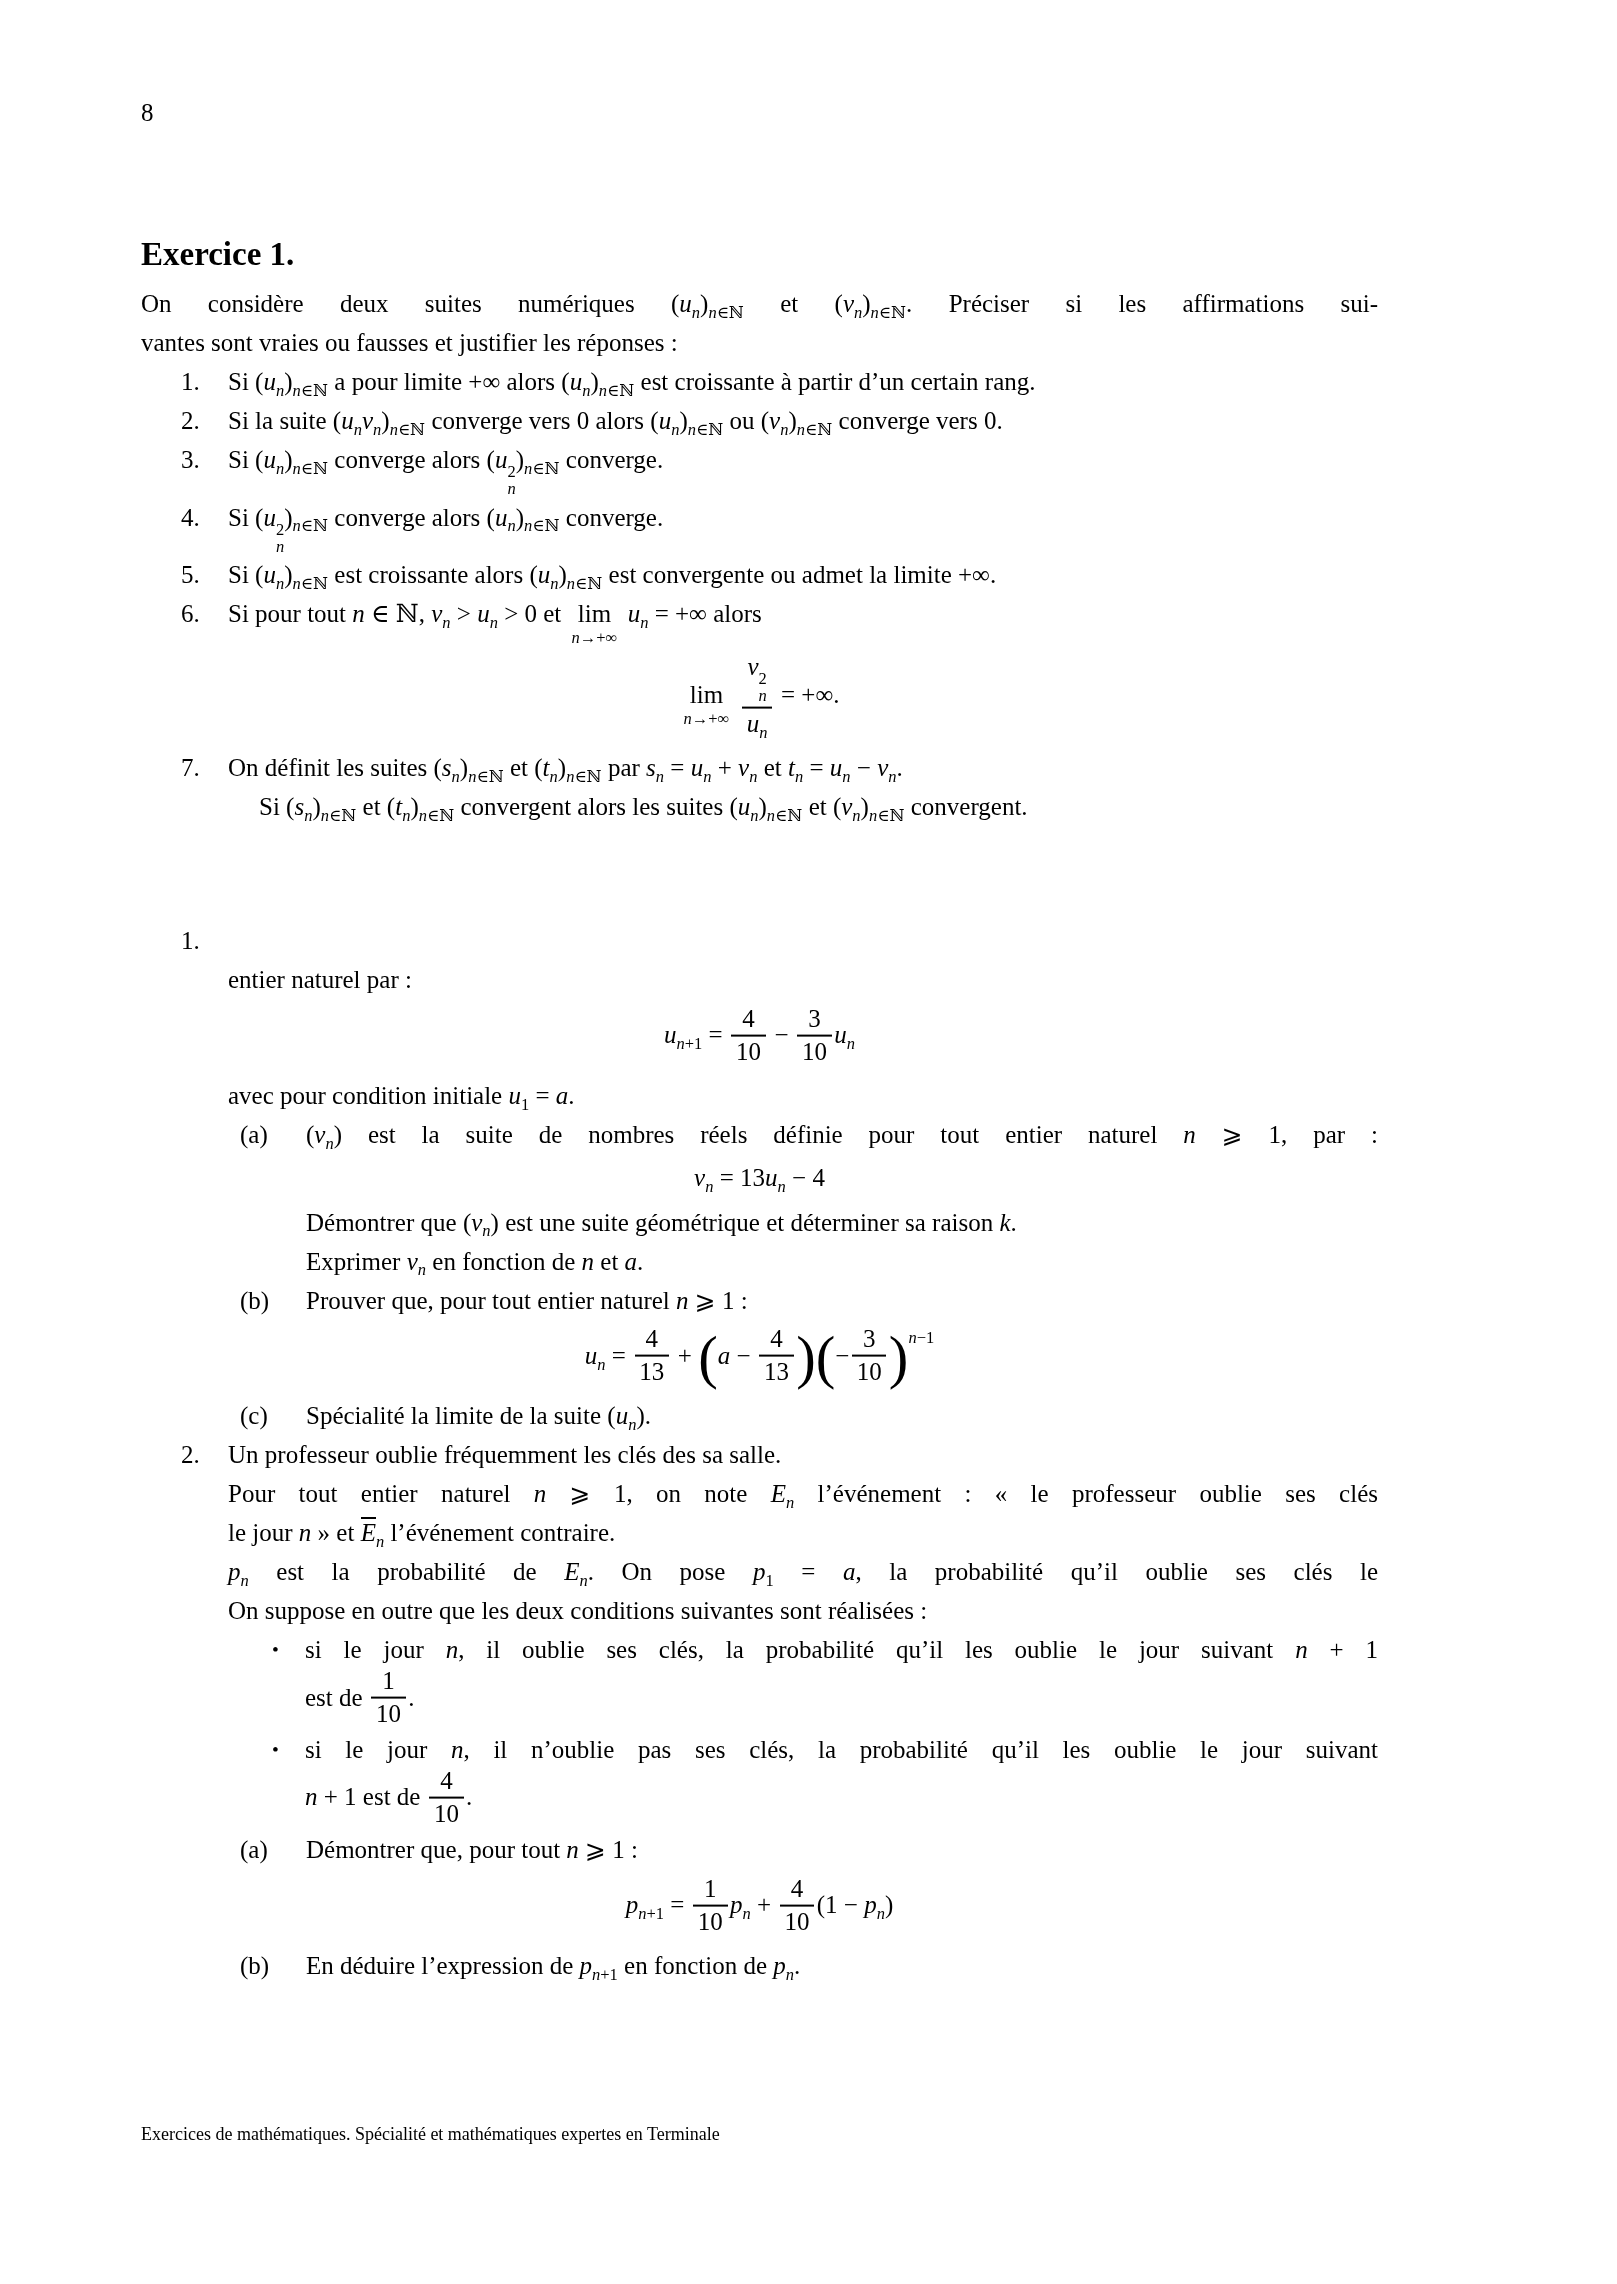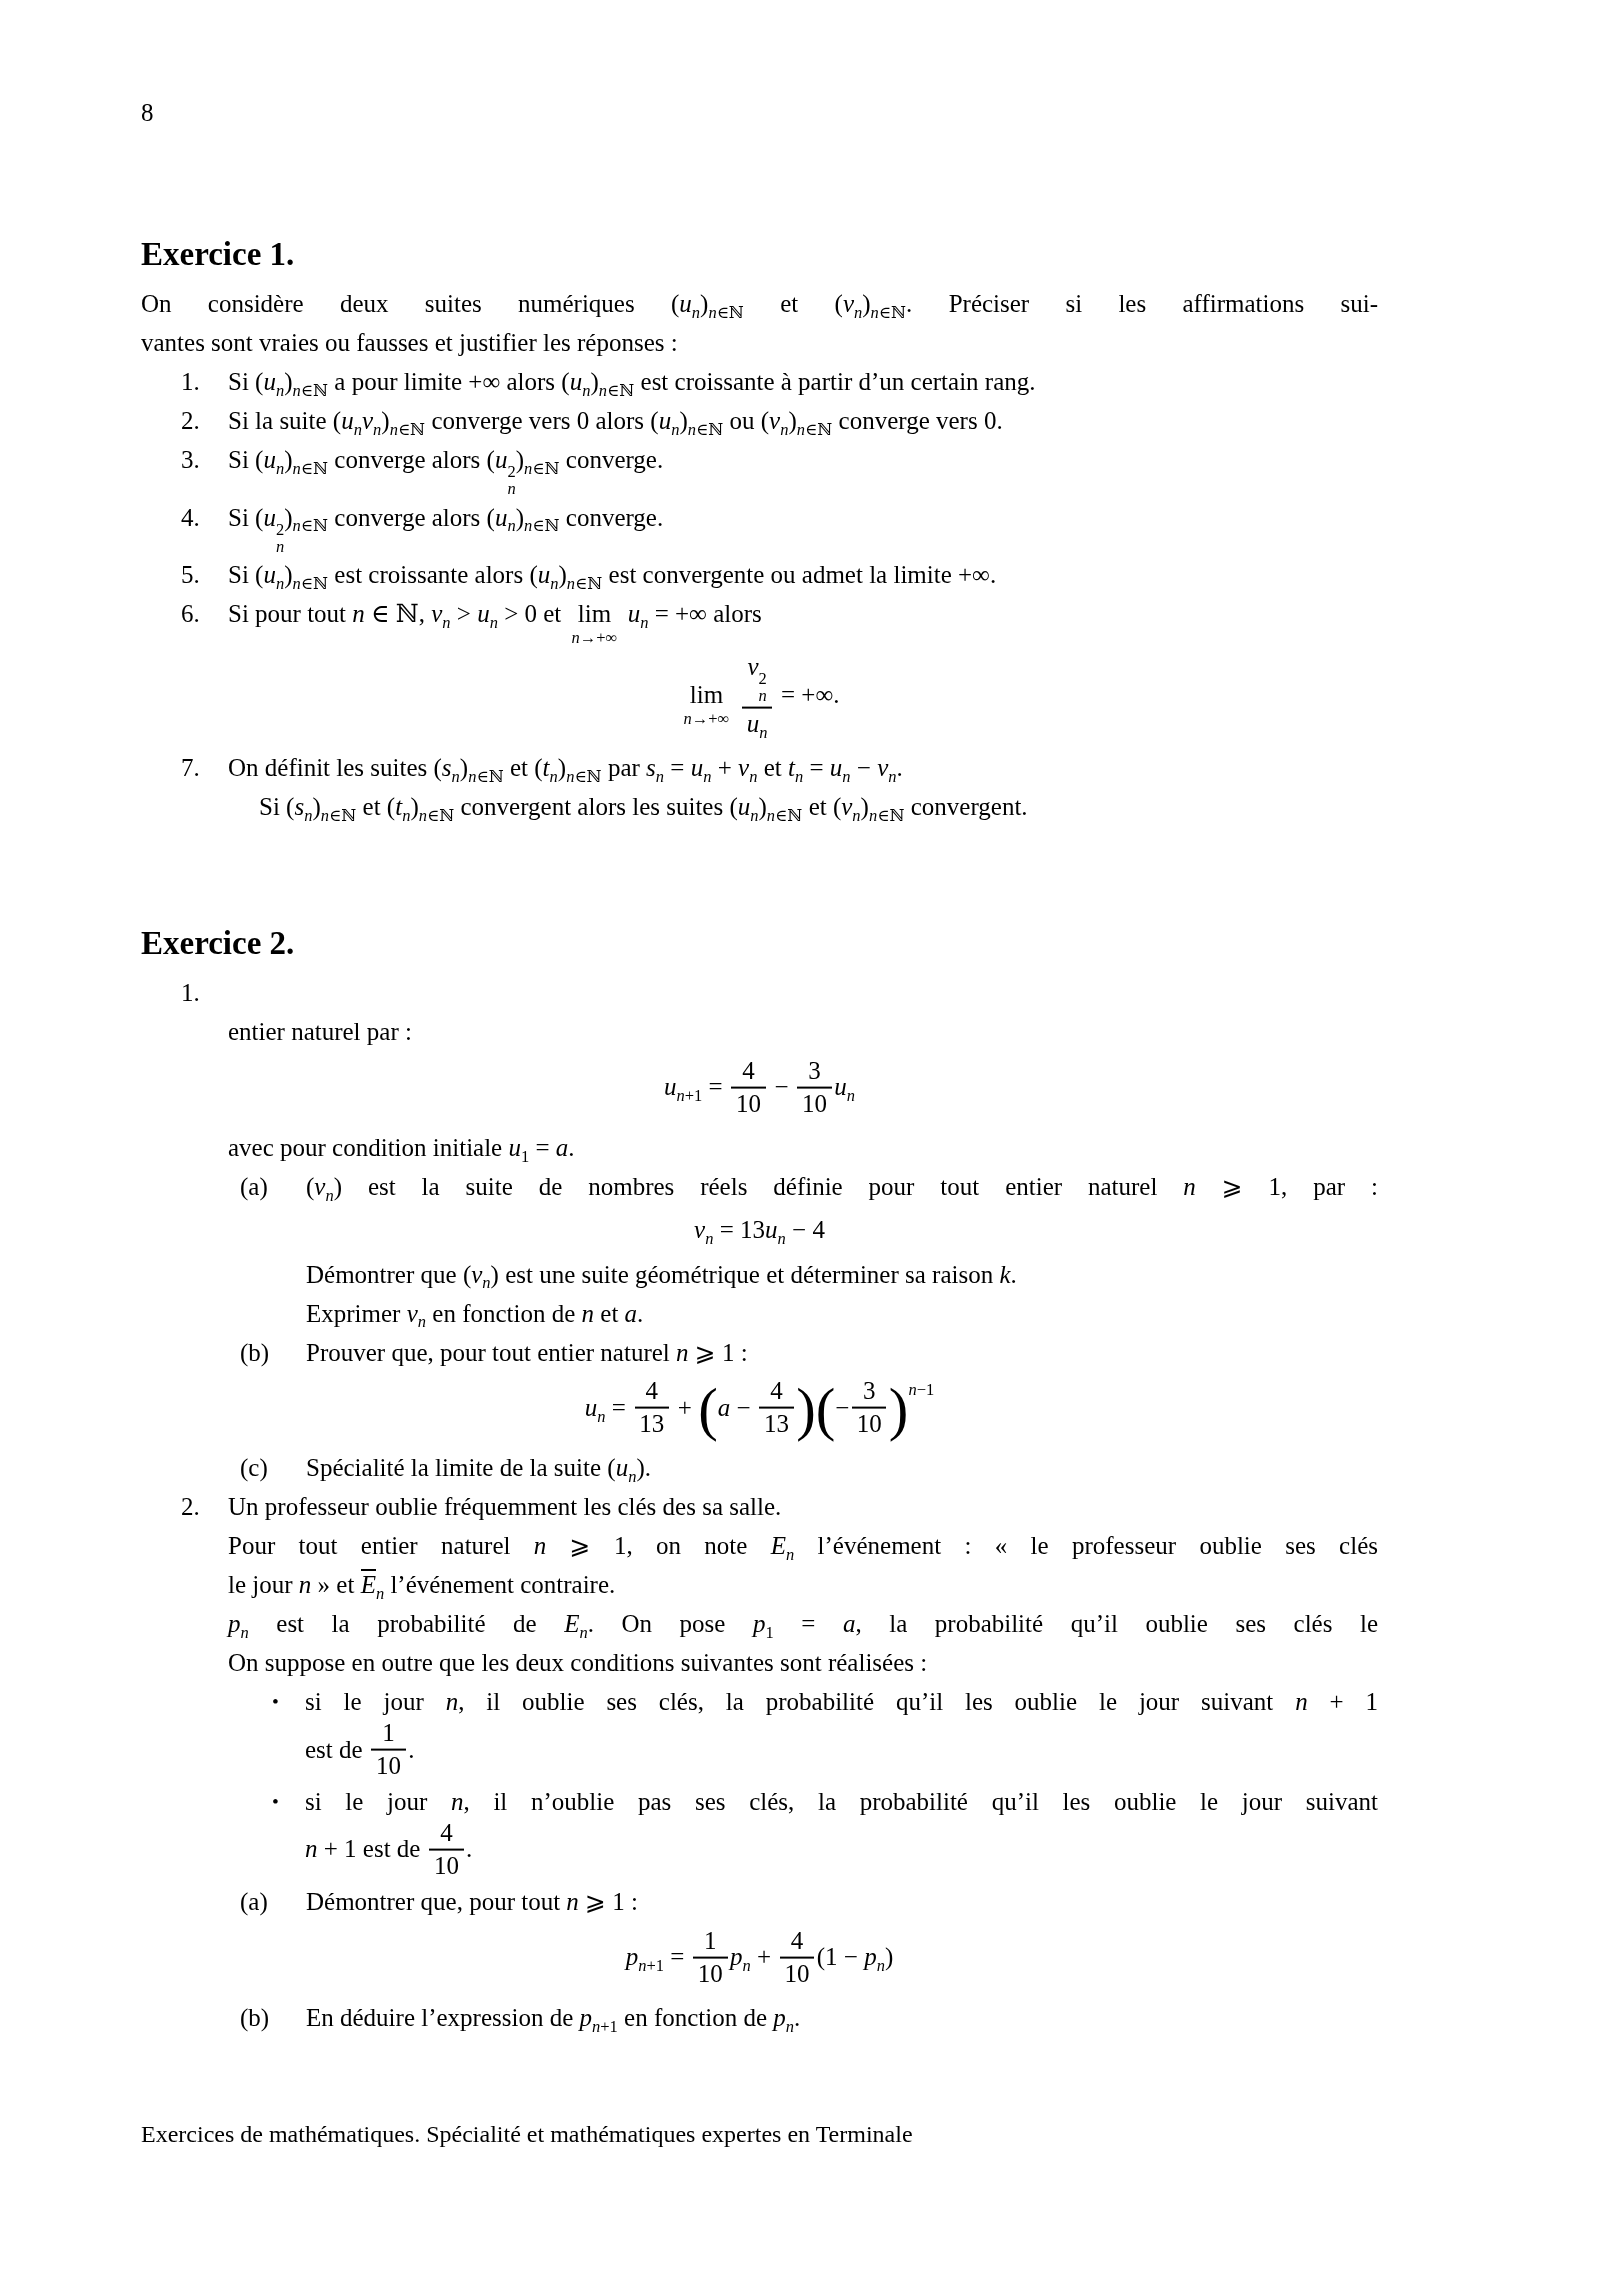--- a/index.html
+++ b/index.html
@@ -34,21 +34,21 @@
   .stk span{display:block;}
   .frac{display:inline-flex;flex-direction:column;vertical-align:middle;
         text-align:center;margin:0 2.4px;transform:translateY(-2.4px);}
   .frac .num{display:block;padding:0.8px 4.8px 2.4px;border-bottom:2.4px solid #000;line-height:1.05;}
   .frac .den{display:block;padding:2.4px 4.8px 0.8px;line-height:1.05;}
   .lim{display:inline-flex;flex-direction:column;align-items:center;margin:0 4px;}
   .lim-m{line-height:1;}
   .lim-u{font-size:66%;line-height:1;margin-top:4px;}
   .ov{display:inline-block;border-top:2.4px solid #000;padding-top:1.6px;line-height:1;}
   .big{font-size:235%;line-height:0;vertical-align:middle;}
-  .footer{position:absolute;left:141px;top:2122px;font-size:24px;line-height:24px;}
+  .footer{position:absolute;left:141px;top:2122px;font-size:18px;line-height:24px;}
 </style>
 </head>
 <body>
 
 <div id="page">
   <div class="pagenum">8</div>
 
   <div id="content">
     <div class="exercise" id="exercise-1">
       <div class="ex-title">Exercice 1.</div>
@@ -90,21 +90,20 @@
                       <span class="mi">n</span>
                     </span>
                   </span></span></span>
               <span class="den"><span><span class="mi">u</span><span class="sub"><span class="mi">n</span></span></span></span>
             </span><span class="rm"> = +∞.</span></div>
           <div class="ln li1"><span class="mk">7.</span><span class="ct"><span class="rm">On définit les suites (</span><span><span class="mi">s</span><span class="sub"><span class="mi">n</span></span></span><span><span class="rm">)</span><span class="sub"><span class="mi">n</span><span class="rm">∈ℕ</span></span></span><span class="rm"> et (</span><span><span class="mi">t</span><span class="sub"><span class="mi">n</span></span></span><span><span class="rm">)</span><span class="sub"><span class="mi">n</span><span class="rm">∈ℕ</span></span></span><span class="rm"> par </span><span><span class="mi">s</span><span class="sub"><span class="mi">n</span></span></span><span class="rm"> = </span><span><span class="mi">u</span><span class="sub"><span class="mi">n</span></span></span><span class="rm"> + </span><span><span class="mi">v</span><span class="sub"><span class="mi">n</span></span></span><span class="rm"> et </span><span><span class="mi">t</span><span class="sub"><span class="mi">n</span></span></span><span class="rm"> = </span><span><span class="mi">u</span><span class="sub"><span class="mi">n</span></span></span><span class="rm"> − </span><span><span class="mi">v</span><span class="sub"><span class="mi">n</span></span></span><span class="rm">.</span></span></div>
           <div class="ln li1c"><span class="ct"><span class="rm">Si (</span><span><span class="mi">s</span><span class="sub"><span class="mi">n</span></span></span><span><span class="rm">)</span><span class="sub"><span class="mi">n</span><span class="rm">∈ℕ</span></span></span><span class="rm"> et (</span><span><span class="mi">t</span><span class="sub"><span class="mi">n</span></span></span><span><span class="rm">)</span><span class="sub"><span class="mi">n</span><span class="rm">∈ℕ</span></span></span><span class="rm"> convergent alors les suites (</span><span><span class="mi">u</span><span class="sub"><span class="mi">n</span></span></span><span><span class="rm">)</span><span class="sub"><span class="mi">n</span><span class="rm">∈ℕ</span></span></span><span class="rm"> et (</span><span><span class="mi">v</span><span class="sub"><span class="mi">n</span></span></span><span><span class="rm">)</span><span class="sub"><span class="mi">n</span><span class="rm">∈ℕ</span></span></span><span class="rm"> convergent.</span></span></div>
         </div>
     </div>
     <div class="exercise" id="exercise-2">
-      <div class="ex-title">Exercice 2.</div>
       <div>
           <div class="ln li1 just"><span class="mk">1.</span></div>
           <div class="ln li1"><span class="ct"><span class="rm">entier naturel par :</span></span></div>
           <div class="eq"><span><span class="mi">u</span><span class="sub"><span class="mi">n</span><span class="rm">+1</span></span></span><span class="rm"> = </span><span class="frac">
               <span class="num"><span class="rm">4</span></span>
               <span class="den"><span class="rm">10</span></span>
             </span><span class="rm"> − </span><span class="frac">
               <span class="num"><span class="rm">3</span></span>
               <span class="den"><span class="rm">10</span></span>
             </span><span><span class="mi">u</span><span class="sub"><span class="mi">n</span></span></span></div>

